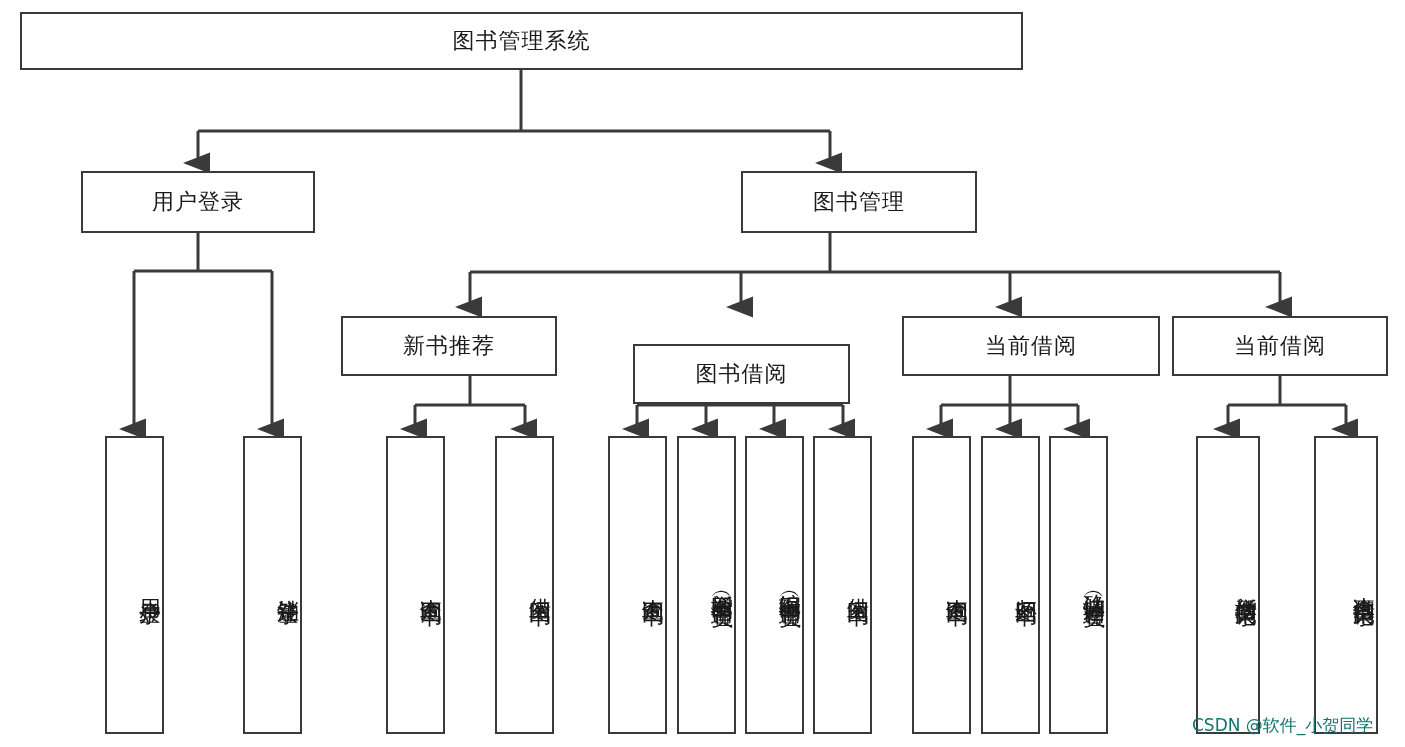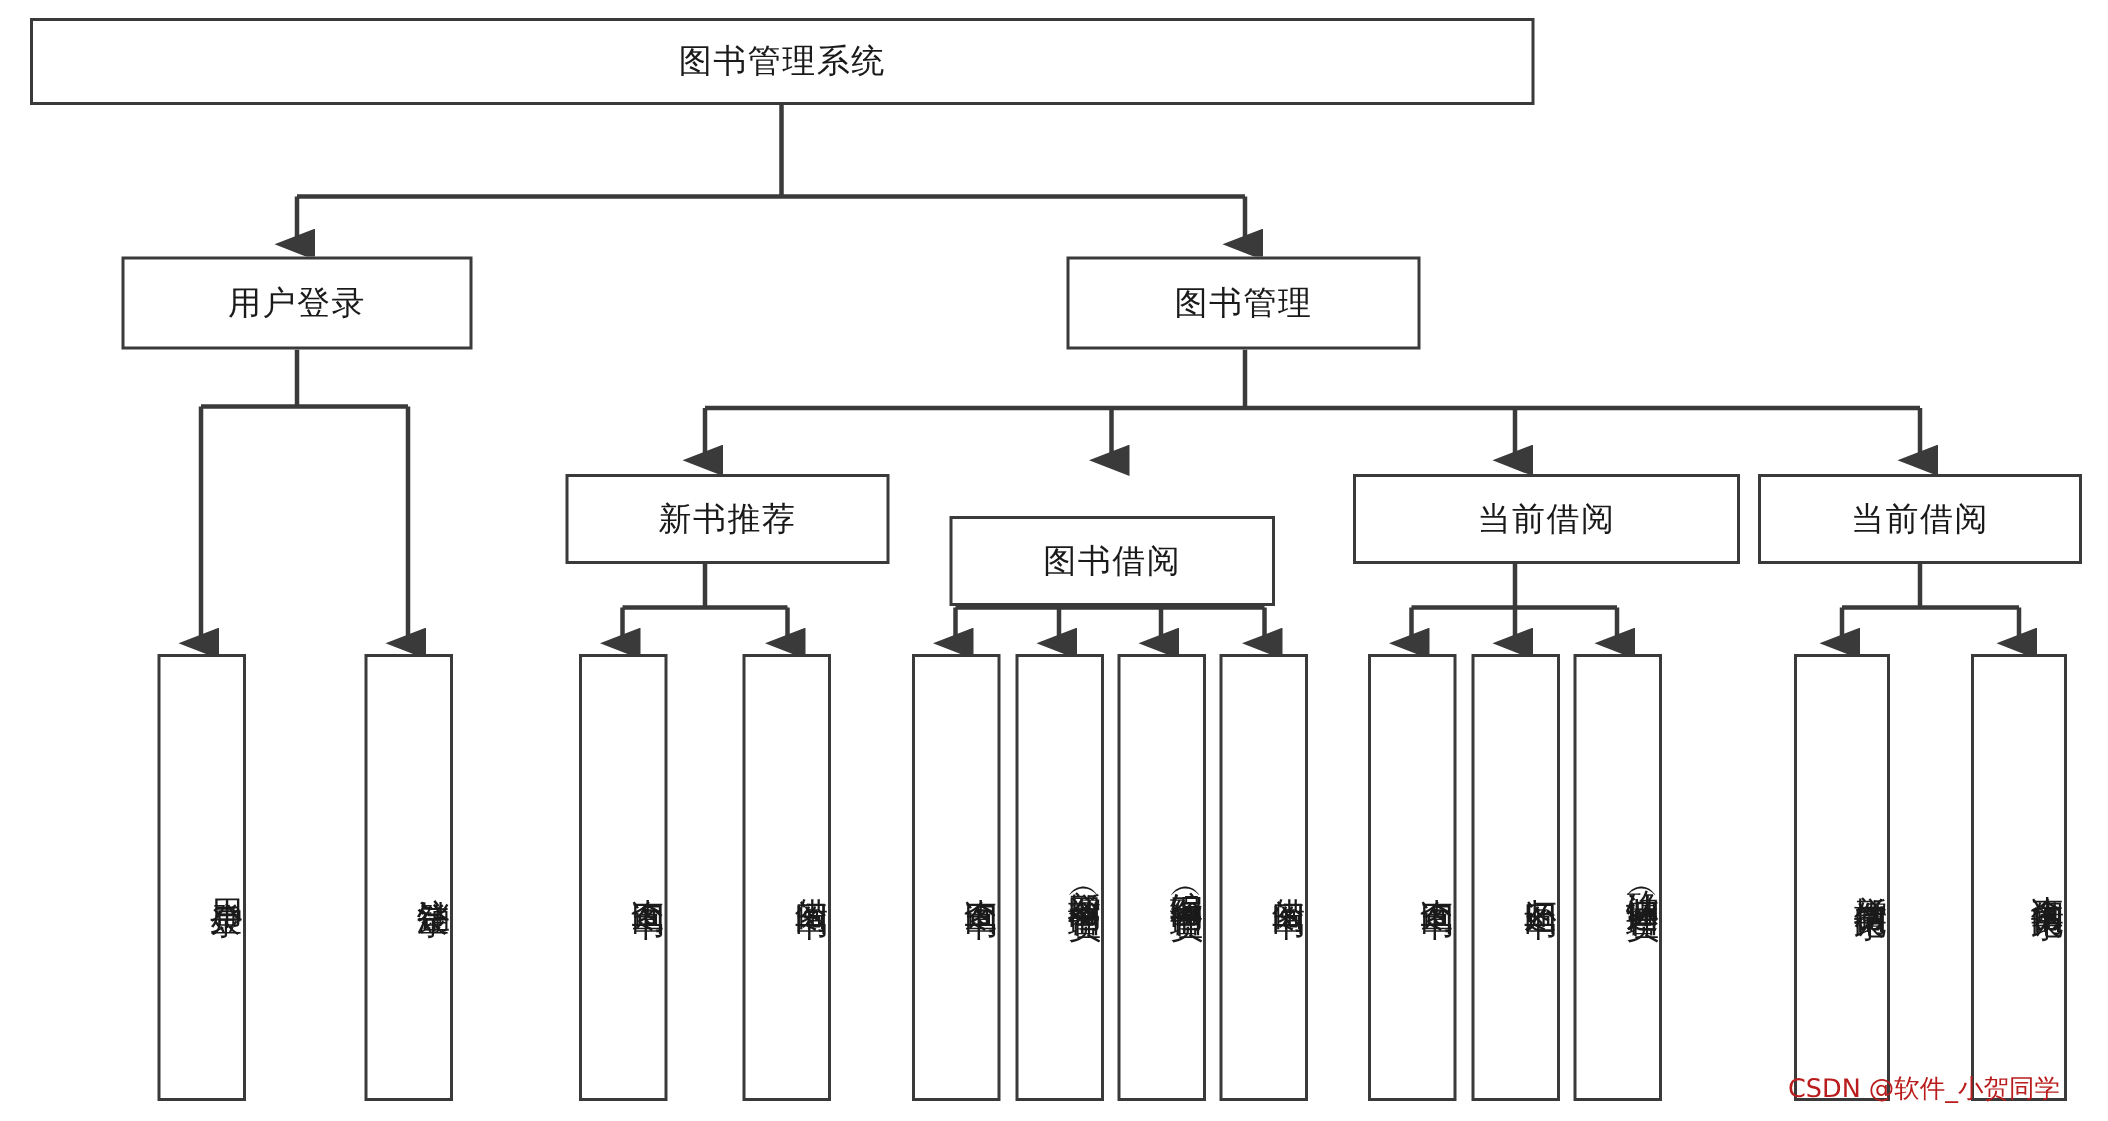--- a/index.html
+++ b/index.html
@@ -56,21 +56,21 @@
   .node.v .vtext {
     writing-mode: vertical-rl;
     text-orientation: upright;
     white-space: nowrap;
   }
   .watermark {
     position: absolute;
     left: 1192px;
     top: 714px;
     font-size: 17px;
-    color: #b91c1c;
+    color: #0f766e;
     white-space: nowrap;
     z-index: 3;
     font-family: "DejaVu Sans", "Liberation Sans", sans-serif;
   }
 </style>
 </head>
 <body>
 
 <div id="canvas">
 
@@ -124,25 +124,25 @@
     </g>
   </svg>
 
   <div class="node h" style="left:20px; top:12px; width:1003px; height:58px;">
     <span>图书管理系统</span>
   </div>
 
   <div class="node h" style="left:81px; top:171px; width:234px; height:62px;">
     <span>用户登录</span>
   </div>
-  <div class="node h" style="left:711px; top:171px; width:236px; height:62px;">
+  <div class="node h" style="left:741px; top:171px; width:236px; height:62px;">
     <span>图书管理</span>
   </div>
 
-  <div class="node h" style="left:377px; top:316px; width:216px; height:60px;">
+  <div class="node h" style="left:341px; top:316px; width:216px; height:60px;">
     <span>新书推荐</span>
   </div>
   <div class="node h" style="left:633px; top:316px; width:217px; height:60px;margin-top:28px;">
     <span>图书借阅</span>
   </div>
   <div class="node h" style="left:902px; top:316px; width:258px; height:60px;">
     <span>当前借阅</span>
   </div>
   <div class="node h" style="left:1172px; top:316px; width:216px; height:60px;">
     <span>当前借阅</span>

